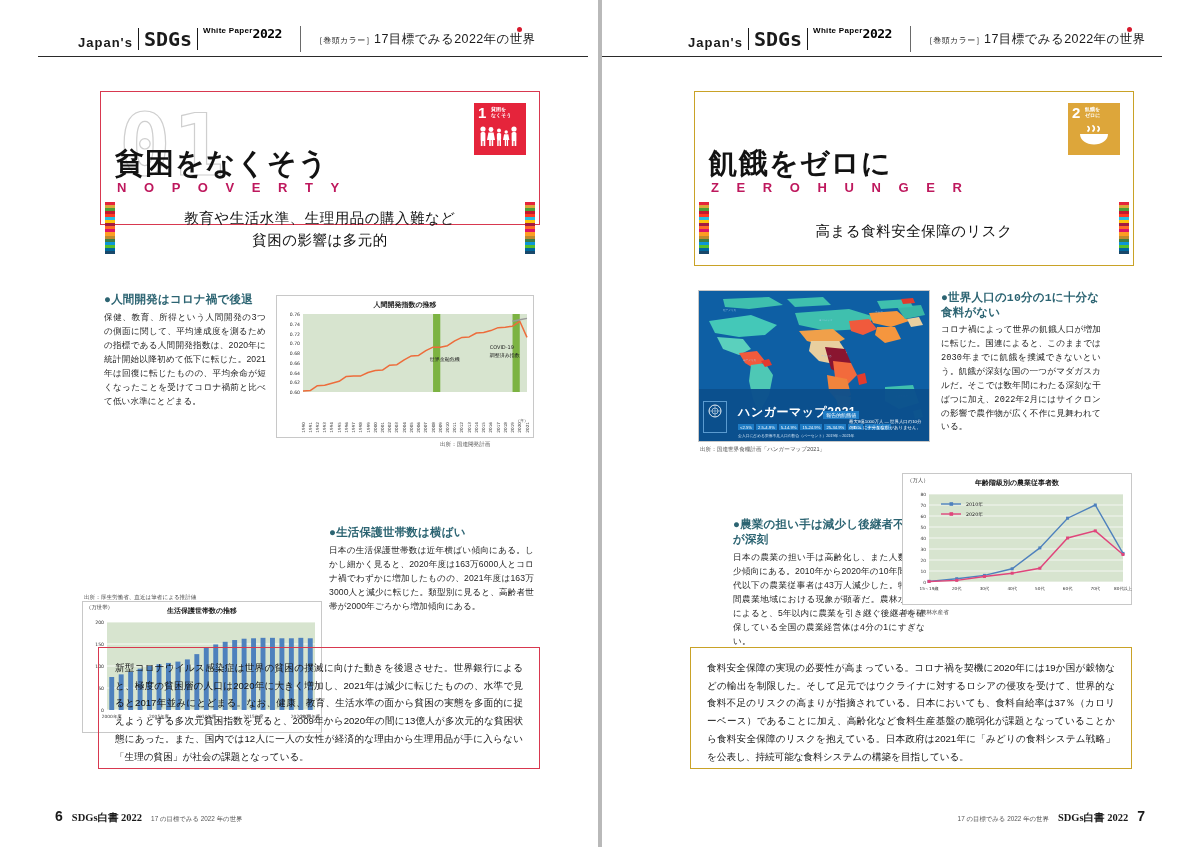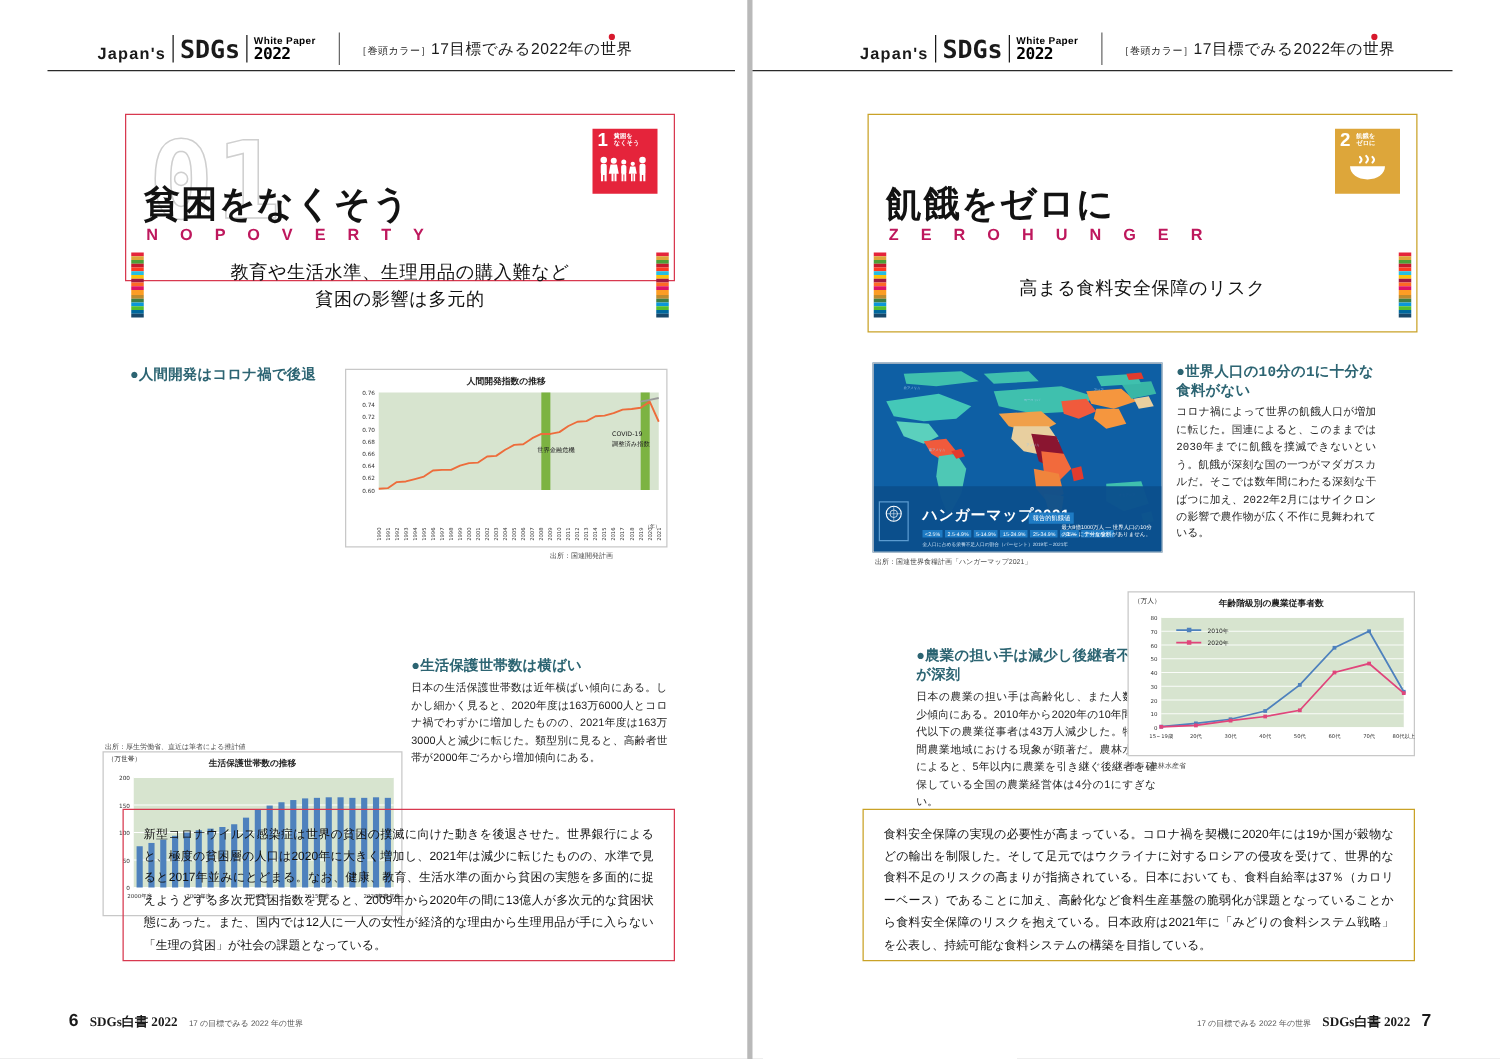--- a/index.html
+++ b/index.html
@@ -18,21 +18,21 @@
   
   .runhead{position:absolute;top:22px;height:34px;display:flex;align-items:center;}
   .runhead-rule{position:absolute;left:0;right:0;top:56px;height:1px;background:#2a2a2a;}
   .logo{display:flex;align-items:stretch;height:24px;}
   .logo-japans{font-weight:bold;font-size:13px;letter-spacing:1px;color:#1a1a1a;
     display:flex;align-items:flex-end;padding:0 5px 1px 0;position:relative;}
   .logo-dot{width:5px;height:5px;border-radius:50%;background:#d7192d;position:absolute;top:5px;right:14px;}
   .logo-sep{width:1px;background:#1a1a1a;margin:1px 0;}
   .logo-sdgs{font-weight:bold;font-size:20px;letter-spacing:0px;color:#1a1a1a;padding:0 5px;
     display:flex;align-items:center;font-family:"DejaVu Sans Mono",monospace;}
-  .logo-wp{display:flex;flex-direction:column;justify-content:center;padding:0 4px 0 5px;line-height:1;}
+  .logo-wp{display:flex;flex-direction:row;justify-content:center;padding:0 4px 0 5px;line-height:1;}
   .logo-wp .l1{font-size:8px;font-weight:bold;letter-spacing:0.3px;}
   .logo-wp .l2{font-size:13px;font-weight:bold;font-family:"DejaVu Sans Mono",monospace;letter-spacing:-0.5px;}
   .runhead-div{width:1px;height:26px;background:#6a6a6a;margin:0 14px;}
   .runhead-txt{font-size:12.5px;color:#1a1a1a;letter-spacing:.4px;}
   .runhead-txt .bracket{font-size:8px;}
 
   
   .goalbox{position:absolute;box-sizing:border-box;background:#fff;}
   .goalbox.g1{border:1.2px solid #d8384f;}
   .goalbox.g2{border:1.2px solid #c9a227;}
@@ -187,20 +187,21 @@
         <span style="background:#3f7e44"></span>
           <span style="background:#0a97d9"></span>
           <span style="background:#56c02b"></span>
         <span style="background:#00689d"></span>
           <span style="background:#19486a"></span>
       </div>
     </div>
 
     <div style="position:absolute;left:104px;top:292px;width:162px;">
       <div class="sec-head">●人間開発はコロナ禍で後退</div>
+      <div class="body-jp">保健、教育、所得という人間開発の3つの側面に関して、平均達成度を測るための指標である人間開発指数は、2020年に統計開始以降初めて低下に転じた。2021年は回復に転じたものの、平均余命が短くなったことを受けてコロナ禍前と比べて低い水準にとどまる。</div>
     </div>
 
     <div class="chartbox" style="left:276px;top:295px;width:258px;height:143px;">
       <div class="chart-title" style="margin-top:4px;">人間開発指数の推移</div>
       <div id="hdi-canvas" style="position:absolute;left:0;top:14px;width:258px;height:126px;"><svg width="258" height="126" viewBox="0 0 258 126">
             <rect x="26" y="4" width="224" height="78" fill="#d7e4cf"></rect>
             <rect x="156.06451612903226" y="4" width="7.225806451612897" height="78" fill="#7cb342"></rect>
             <rect x="235.54838709677418" y="4" width="7.225806451612925" height="78" fill="#7cb342"></rect>
             <text x="23" y="84" text-anchor="end" font-size="4.6" fill="#333" font-family="DejaVu Sans, sans-serif">0.60</text>
             <text x="23" y="74.25" text-anchor="end" font-size="4.6" fill="#333" font-family="DejaVu Sans, sans-serif">0.62</text>

